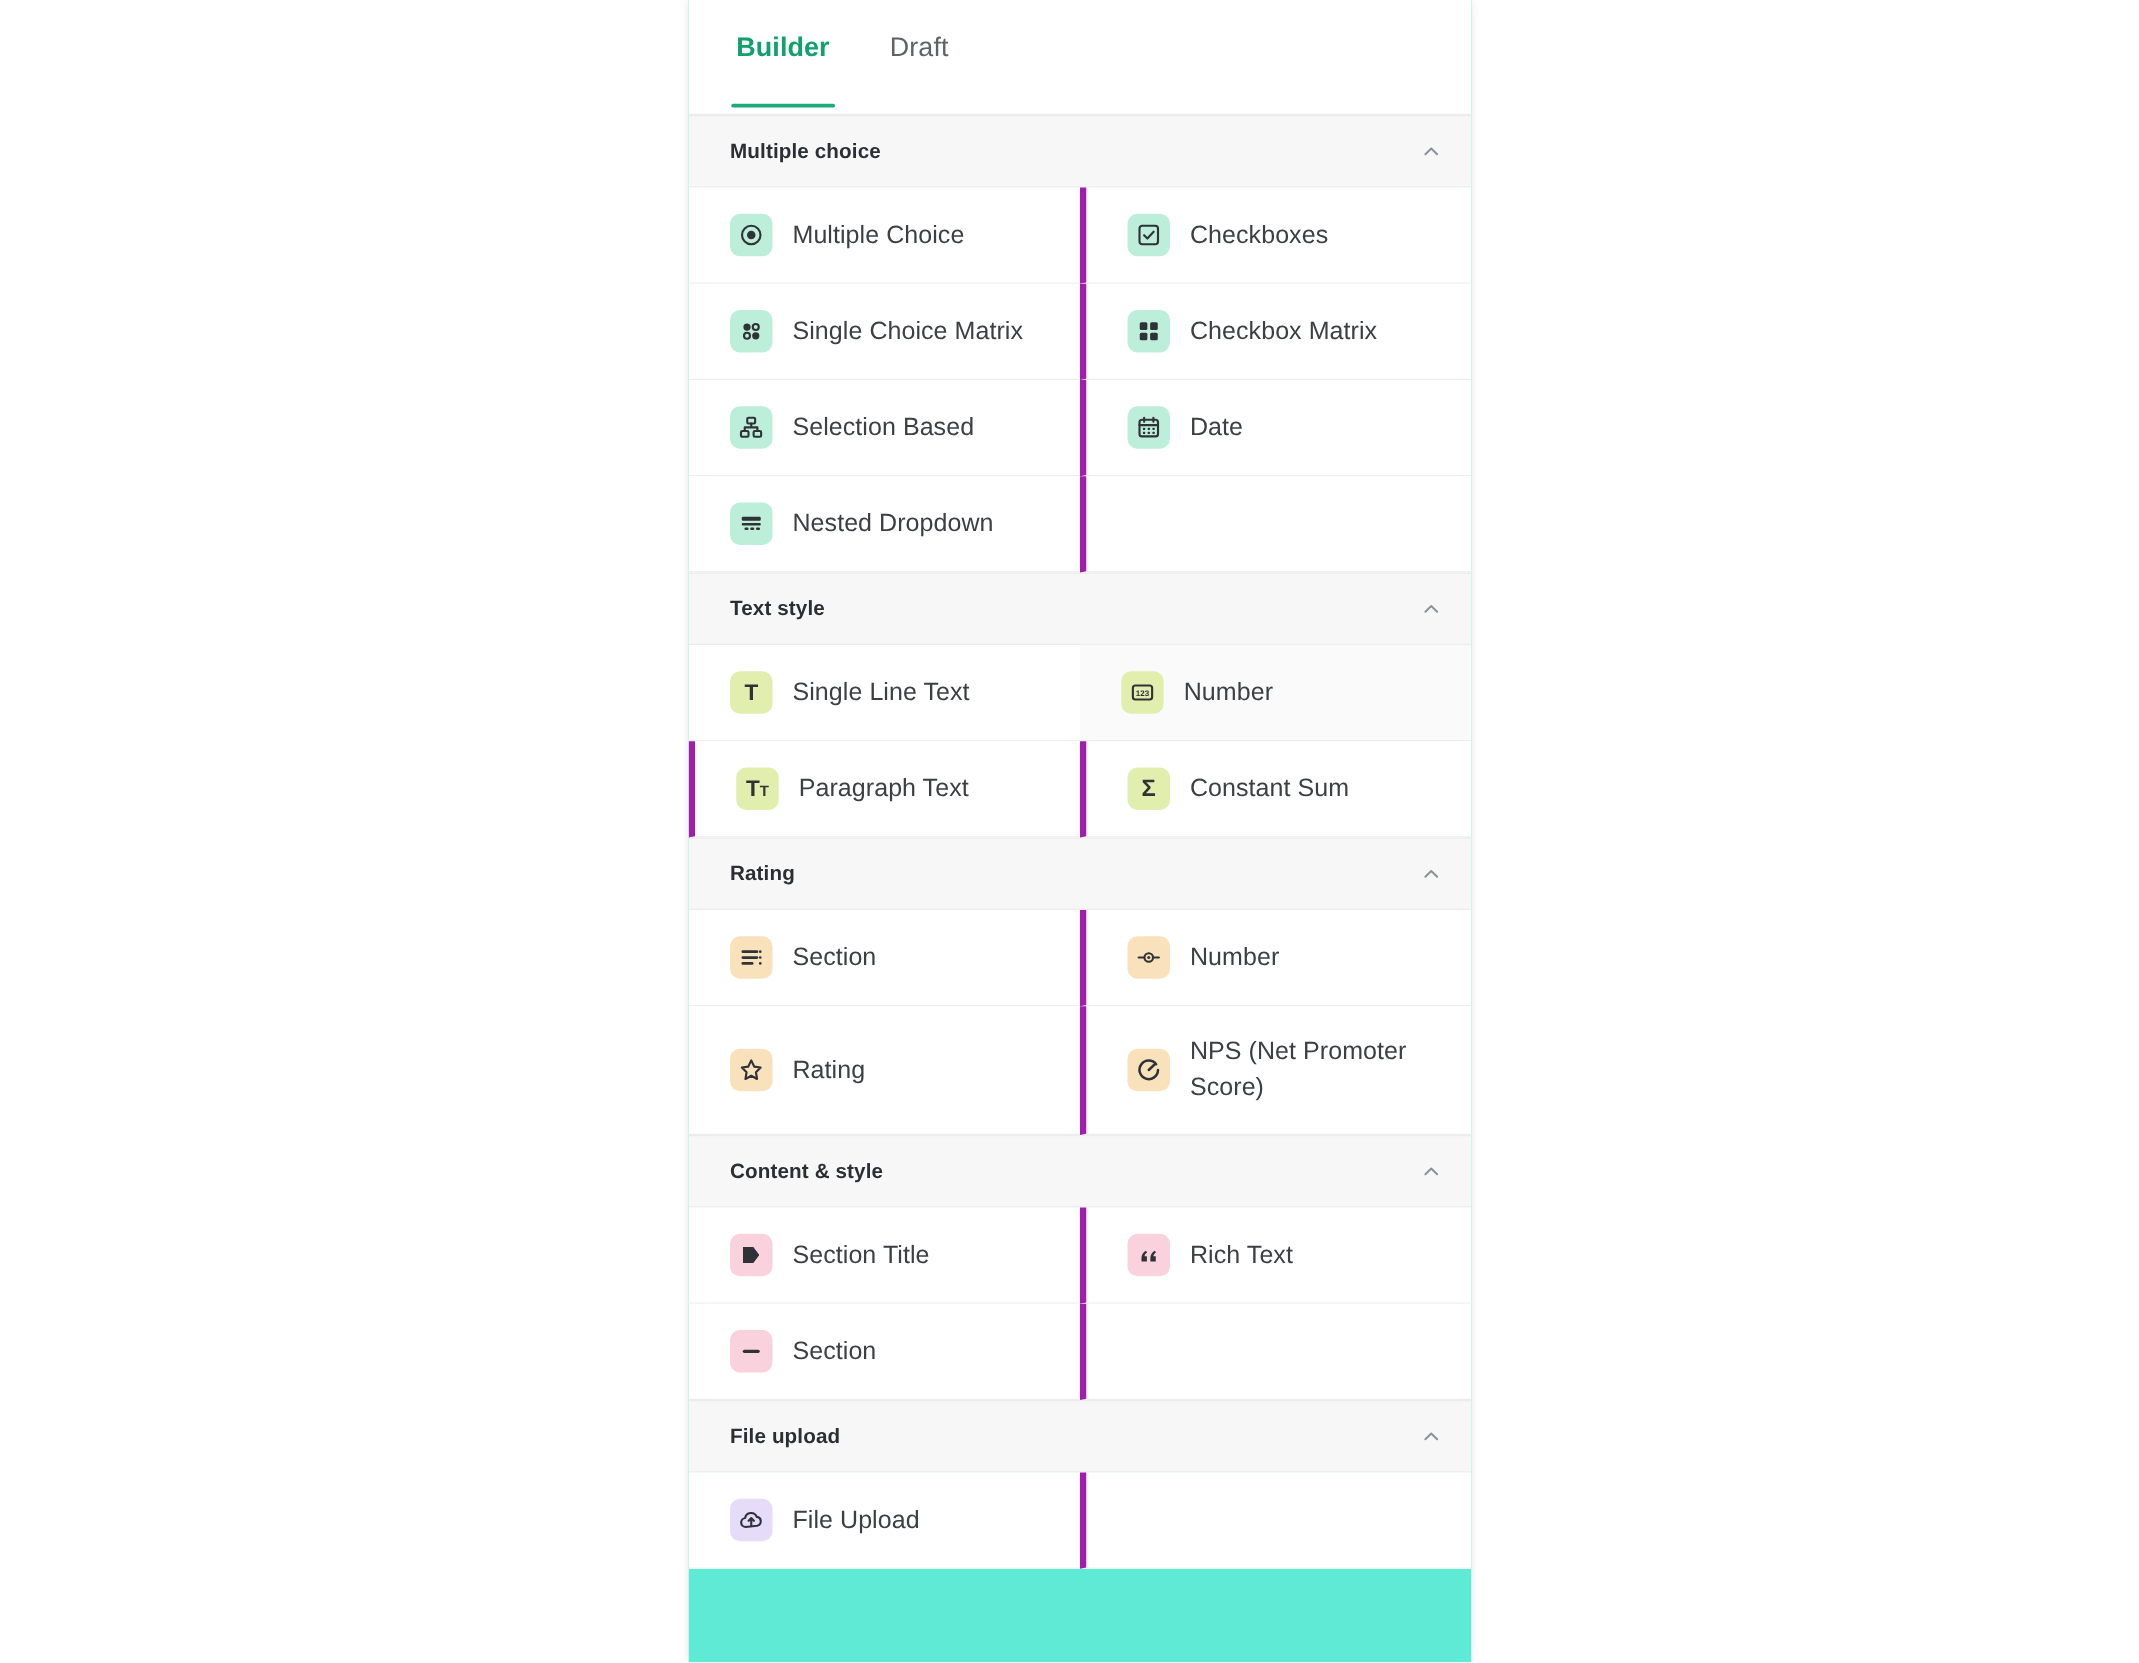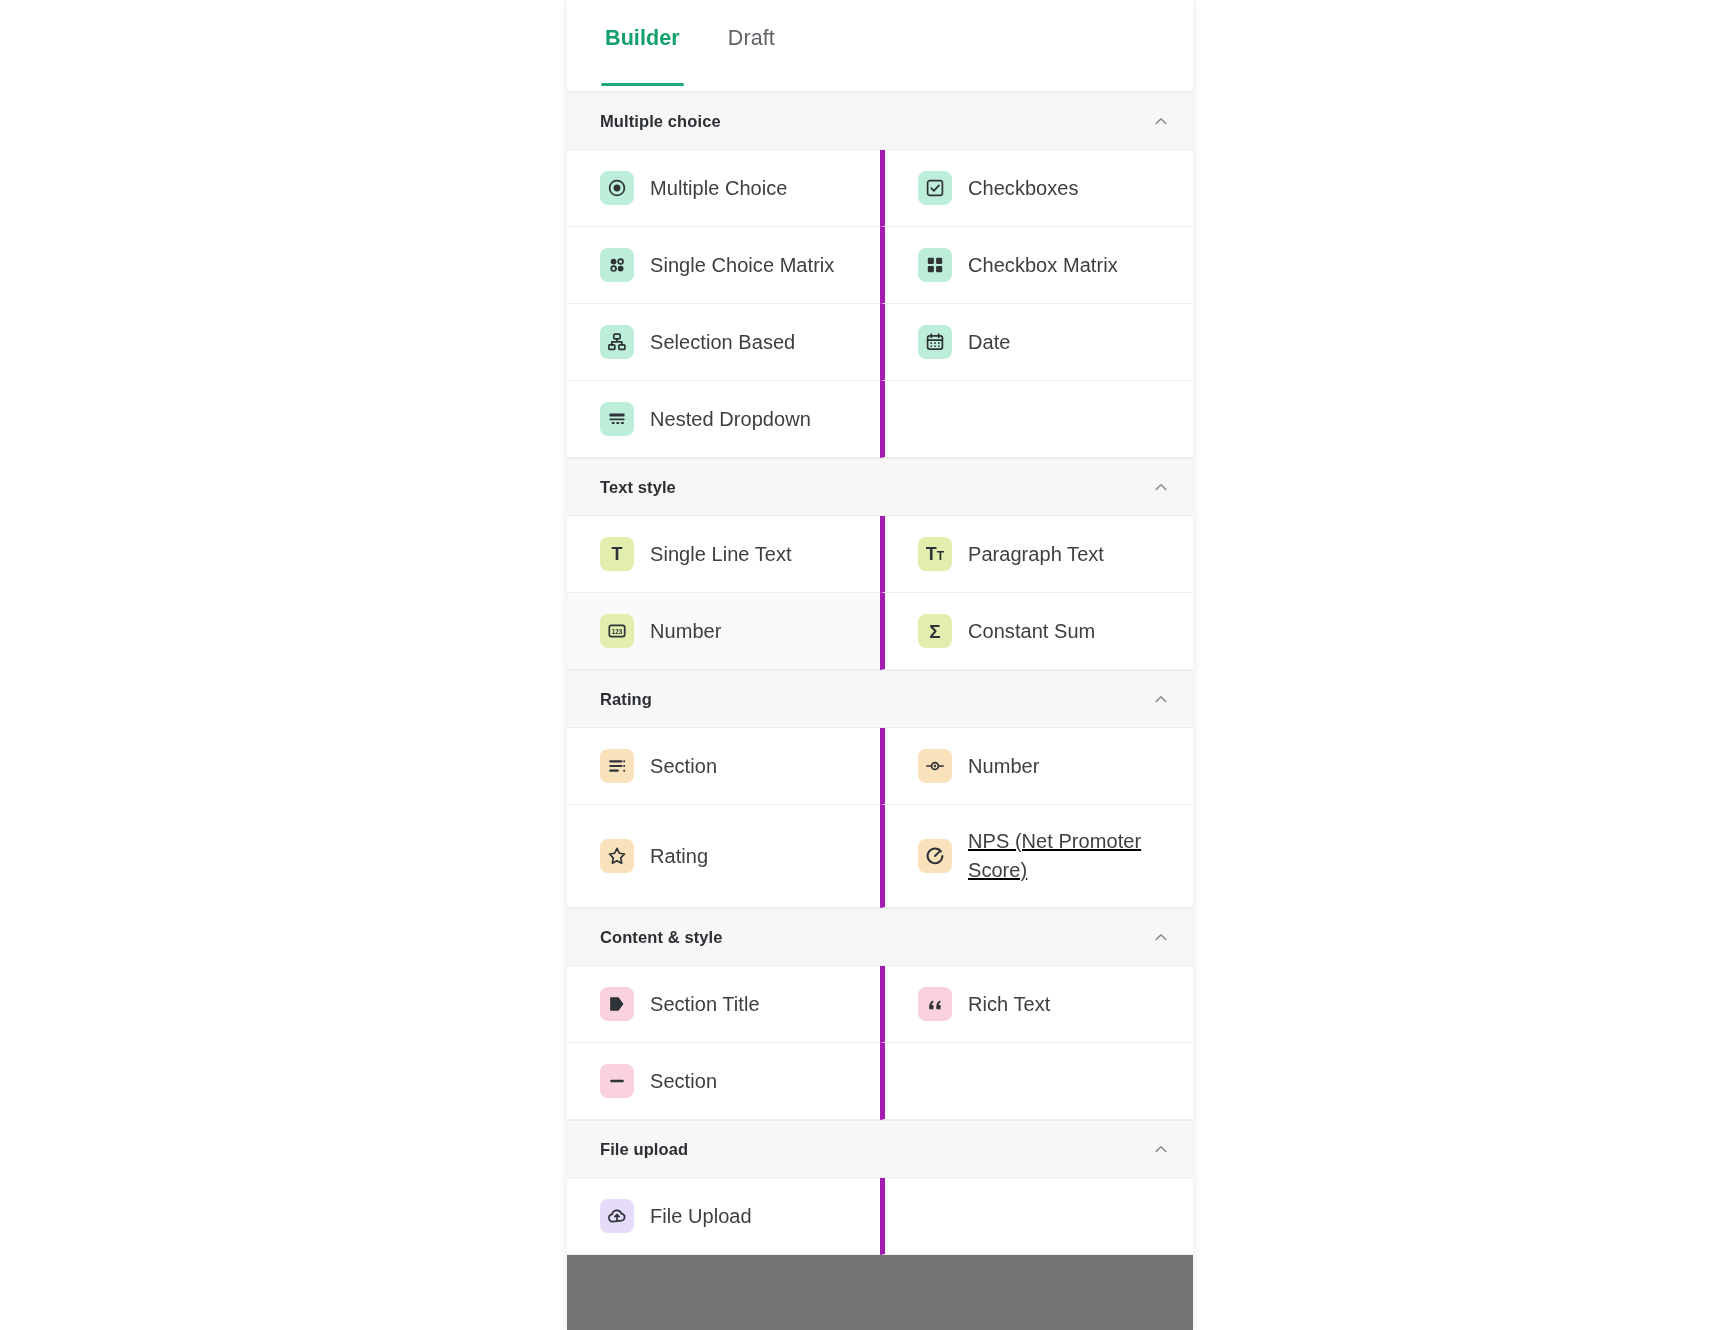--- a/index.html
+++ b/index.html
@@ -14,25 +14,25 @@
     position: relative;
     width: 1711px;
     height: 1330px;
     background: #ffffff;
     overflow: hidden;
   }
 
   
   .panel {
     position: absolute;
-    left: 567px;
+    left: 551px;
     top: 0;
     width: 626px;
     height: 1330px;
-    background: #737373;
+    background: #5eead4;
     box-shadow: 0 0 9px rgba(0,0,0,0.10);
     overflow: hidden;
   }
 
   
   .tabbar {
     height: 92px;
     background: #ffffff;
     display: flex;
     align-items: flex-start;
@@ -102,21 +102,21 @@
     display: flex;
     align-items: center;
     padding: 14px 16px 14px 33px;
     border-bottom: 1px solid #ededed;
     cursor: pointer;
     background: #ffffff;
   }
   .cell.right { border-left: 5px solid #a21caf; }
   .cell.hover { background: #fafafa; }
   .cell.empty { cursor: default; }
-  .cell.tall { min-height: 103px; text-decoration: underline; }
+  .cell.tall { min-height: 103px; }
 
   .badge {
     width: 34px; height: 34px;
     border-radius: 8px;
     flex: 0 0 34px;
     display: flex;
     align-items: center;
     justify-content: center;
     margin-right: 16px;
   }
@@ -257,34 +257,34 @@
             </svg>
           </span>
         </div>
         <div class="grid">
           <div class="cell">
             <span class="badge bg-lime">
               <span class="glyph" style="font-size:18px;">T</span>
             </span>
             <span class="cell-label">Single Line Text</span>
           </div>
+          <div class="cell hover">
+            <span class="badge bg-lime">
+              <svg width="20" height="20" viewBox="0 0 20 20">
+                <rect x="2.3" y="4.4" width="15.4" height="11.2" rx="2" stroke="#2f3337" fill="none" stroke-width="1.7" stroke-linecap="round" stroke-linejoin="round"></rect>
+                <text x="10" y="12.7" text-anchor="middle" font-family="Liberation Sans, sans-serif" font-size="6.4" font-weight="700" fill="#2f3337">123</text>
+              </svg>
+            </span>
+            <span class="cell-label">Number</span>
+          </div>
           <div class="cell right">
             <span class="badge bg-lime">
               <span class="glyph" style="font-size:18px;">T<span style="font-size:12px;">T</span></span>
             </span>
             <span class="cell-label">Paragraph Text</span>
-          </div>
-          <div class="cell hover">
-            <span class="badge bg-lime">
-              <svg width="20" height="20" viewBox="0 0 20 20">
-                <rect x="2.3" y="4.4" width="15.4" height="11.2" rx="2" stroke="#2f3337" fill="none" stroke-width="1.7" stroke-linecap="round" stroke-linejoin="round"></rect>
-                <text x="10" y="12.7" text-anchor="middle" font-family="Liberation Sans, sans-serif" font-size="6.4" font-weight="700" fill="#2f3337">123</text>
-              </svg>
-            </span>
-            <span class="cell-label">Number</span>
           </div>
           <div class="cell right">
             <span class="badge bg-lime">
               <span class="glyph" style="font-size:19px;">Σ</span>
             </span>
             <span class="cell-label">Constant Sum</span>
           </div>
         </div>
         <div class="sec-head">
           <div class="sec-title">Rating</div>

